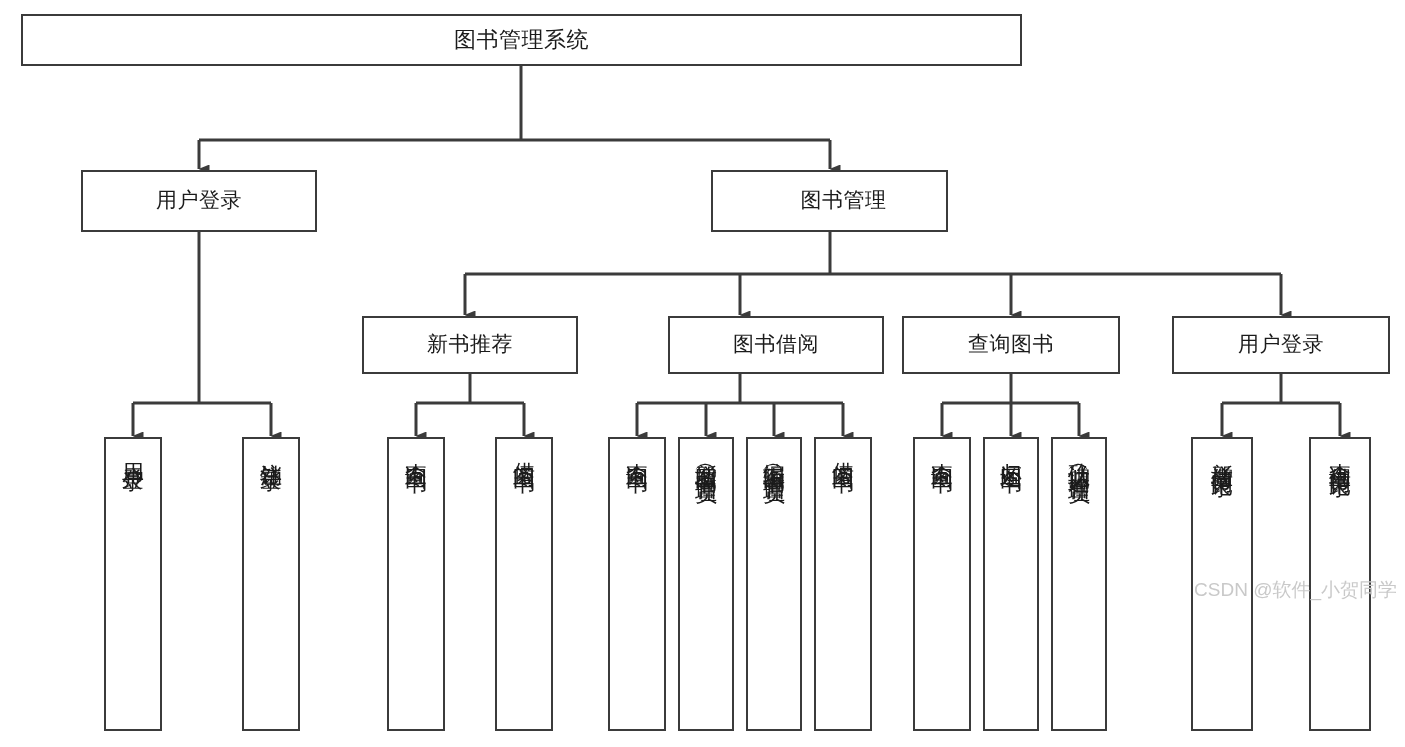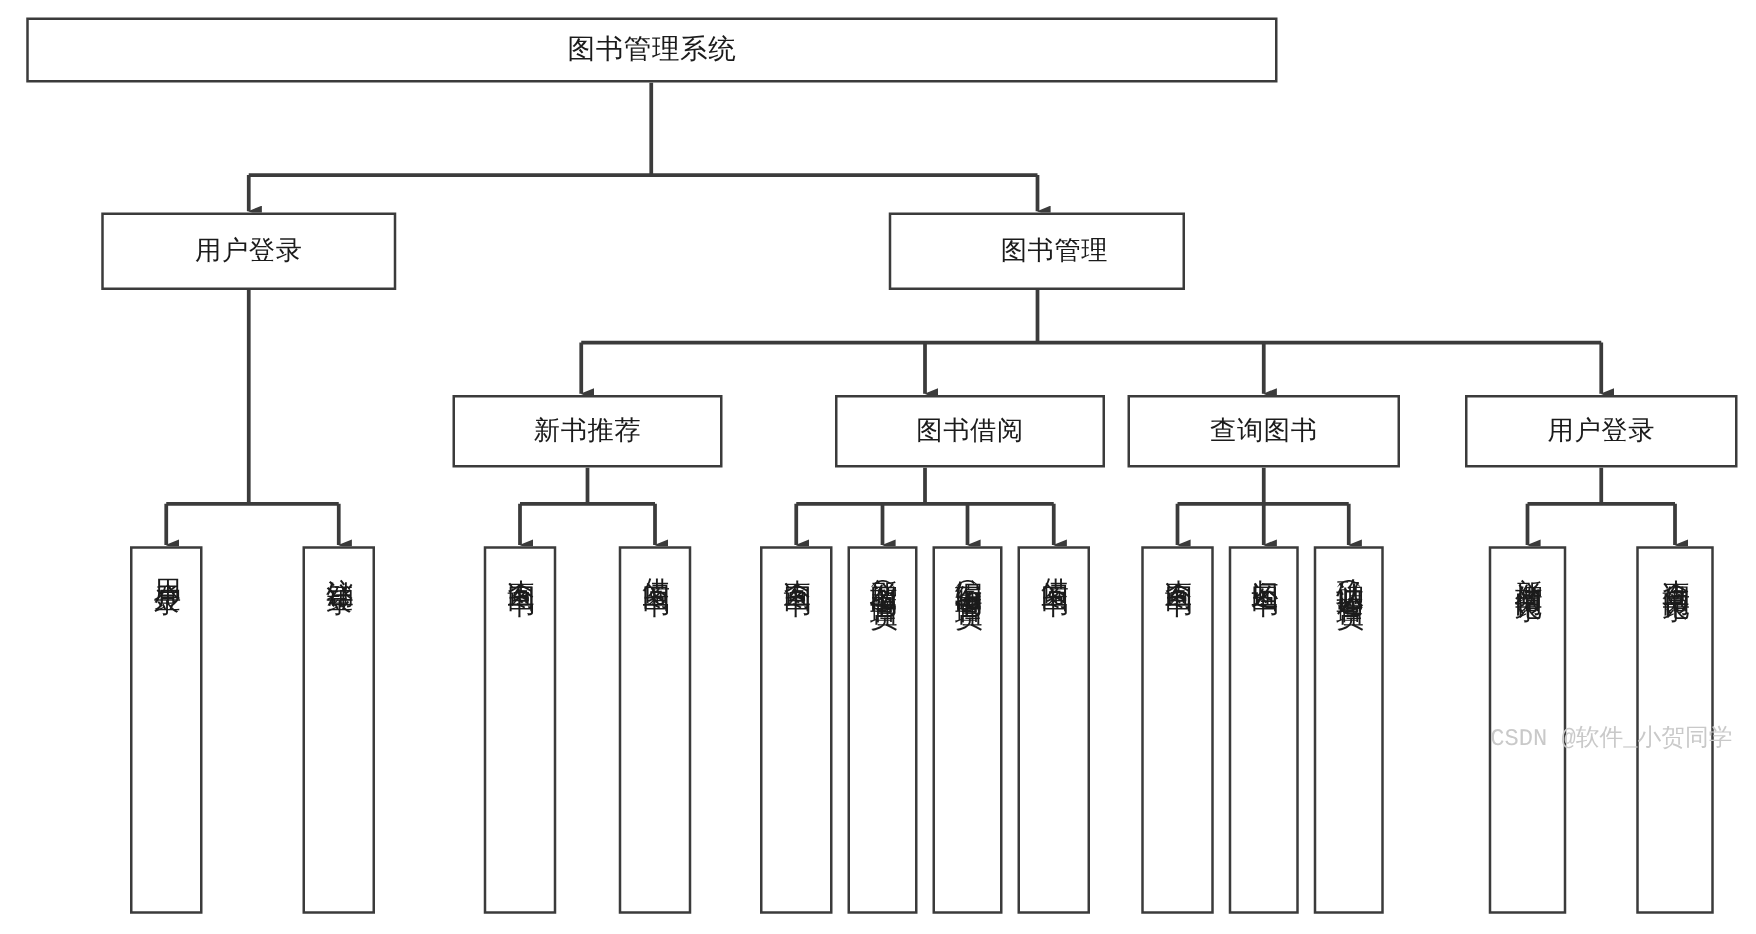--- a/index.html
+++ b/index.html
@@ -42,26 +42,26 @@
     writing-mode:vertical-rl;
     text-orientation:upright;
     font-size:22px;
     line-height:1.0;
     letter-spacing:3px;
     white-space:nowrap;
   }
 
   .watermark{
     position:absolute;
-    right:19px;
+    right:8px;
     bottom:2px;
     font-size:19px;
     color:#c9c9c9;
     white-space:nowrap;
-    font-family:Liberation Mono, monospace;
+    font-family:Liberation Sans, sans-serif;
     margin-top:36px;
   }
 </style>
 </head>
 <body>
 
 <div id="canvas">
 
   <svg id="wires" viewBox="0 0 1405 747" xmlns="http://www.w3.org/2000/svg">
     <defs>

